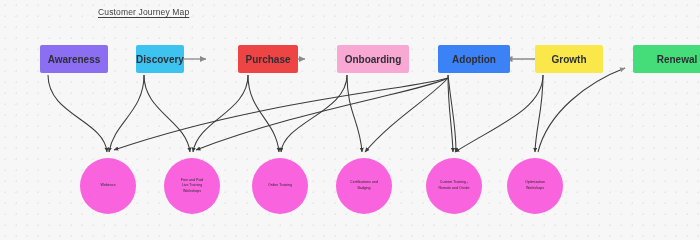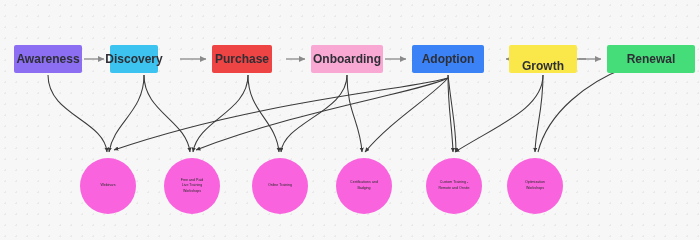--- a/index.html
+++ b/index.html
@@ -21,40 +21,42 @@
   }
 
   
   #links{position:absolute;left:0;top:0;width:700px;height:229px;}
 
   
   .stage{
     position:absolute;top:45px;height:28px;
     border-radius:2px;
     display:flex;align-items:center;justify-content:center;
-    font-size:12px;font-weight:bold;color:#2e2e35;
+    font-size:10px;font-weight:bold;color:#2e2e35;
     white-space:nowrap;
+    margin-left:26px;
   }
 
   
   .touch{
     position:absolute;width:56px;height:56px;border-radius:50%;
     background:#f963dd;
     display:flex;align-items:center;justify-content:center;
     text-align:center;
     font-size:3.6px;color:#2b2b2b;line-height:1.55;
     padding:0 5px;box-sizing:border-box;
   }
   .touch span{display:block;}
 </style>
 </head>
 <body>
 
 <div id="canvas">
 
+  <div id="title">Customer Journey Map</div>
 
   <svg id="links" viewBox="0 0 700 229" preserveAspectRatio="none">
     <defs>
       <marker id="ah" markerWidth="5" markerHeight="5" refX="4.2" refY="2" orient="auto" markerUnits="strokeWidth">
         <path d="M0,0 L4.4,2 L0,4 z" fill="#3a3a3a"></path>
       </marker>
       <marker id="ahg" markerWidth="6" markerHeight="6" refX="5" refY="2.4" orient="auto" markerUnits="strokeWidth">
         <path d="M0,0 L5.2,2.4 L0,4.8 z" fill="#8a8a8a"></path>
       </marker>
     </defs>
@@ -96,21 +98,21 @@
       </div>
       <div class="stage" style="left: 212px; width: 60px; background: #ef4444;">
         <span>Purchase</span>
       </div>
       <div class="stage" style="left: 311px; width: 72px; background: #f9a8d4; align-items: center;">
         <span>Onboarding</span>
       </div>
       <div class="stage" style="left: 412px; width: 72px; background: #3b82f6;">
         <span>Adoption</span>
       </div>
-      <div class="stage" style="left: 509px; width: 68px; background: rgb(250, 232, 74); align-items: flex-end;">
+      <div class="stage" style="left: 509px; width: 68px; background: rgb(250, 232, 74);">
         <span>Growth</span>
       </div>
       <div class="stage" style="left: 607px; width: 88px; background: rgb(69, 221, 121);">
         <span>Renewal</span>
       </div>
     </div>
   <div id="touchpoints">
       <div class="touch" style="left: 80px; top: 158px; background: rgb(249, 99, 221);">
         <div>
           <span>Webinars</span>

